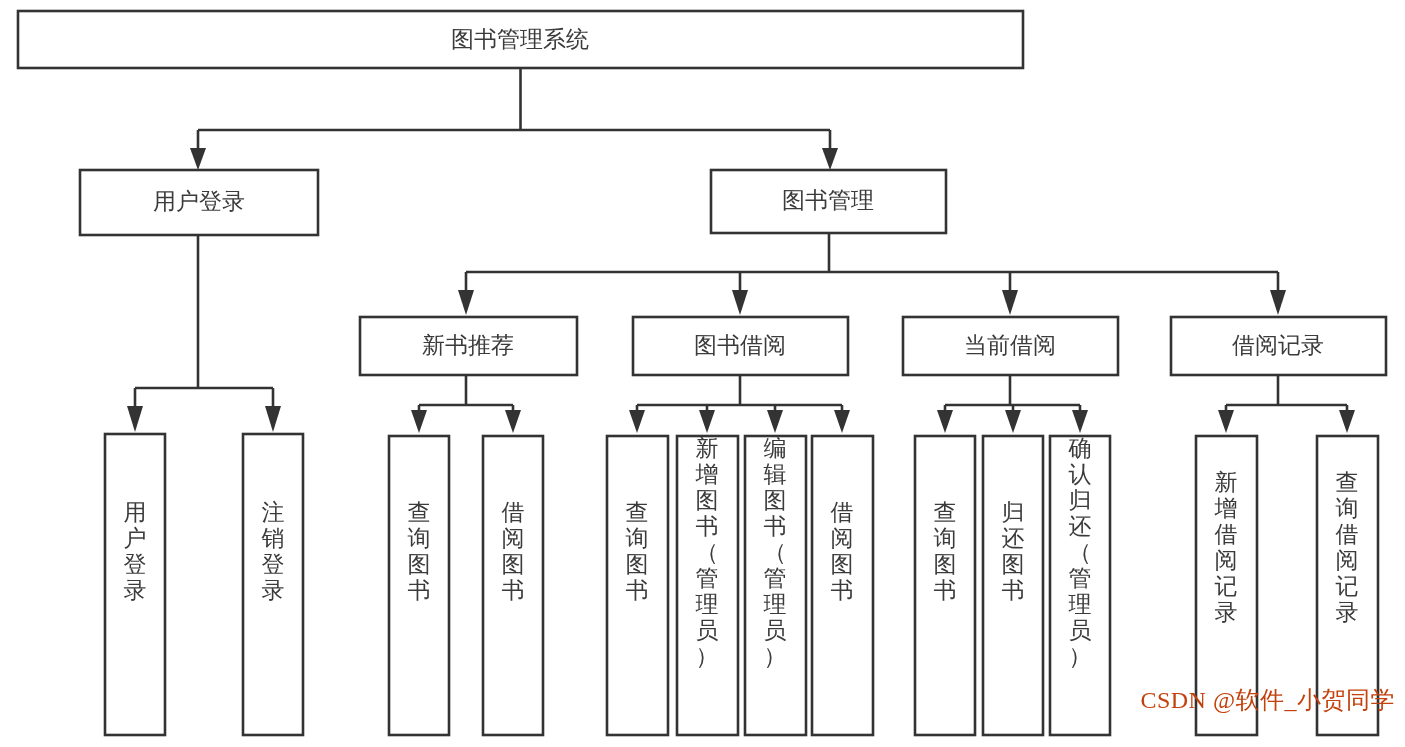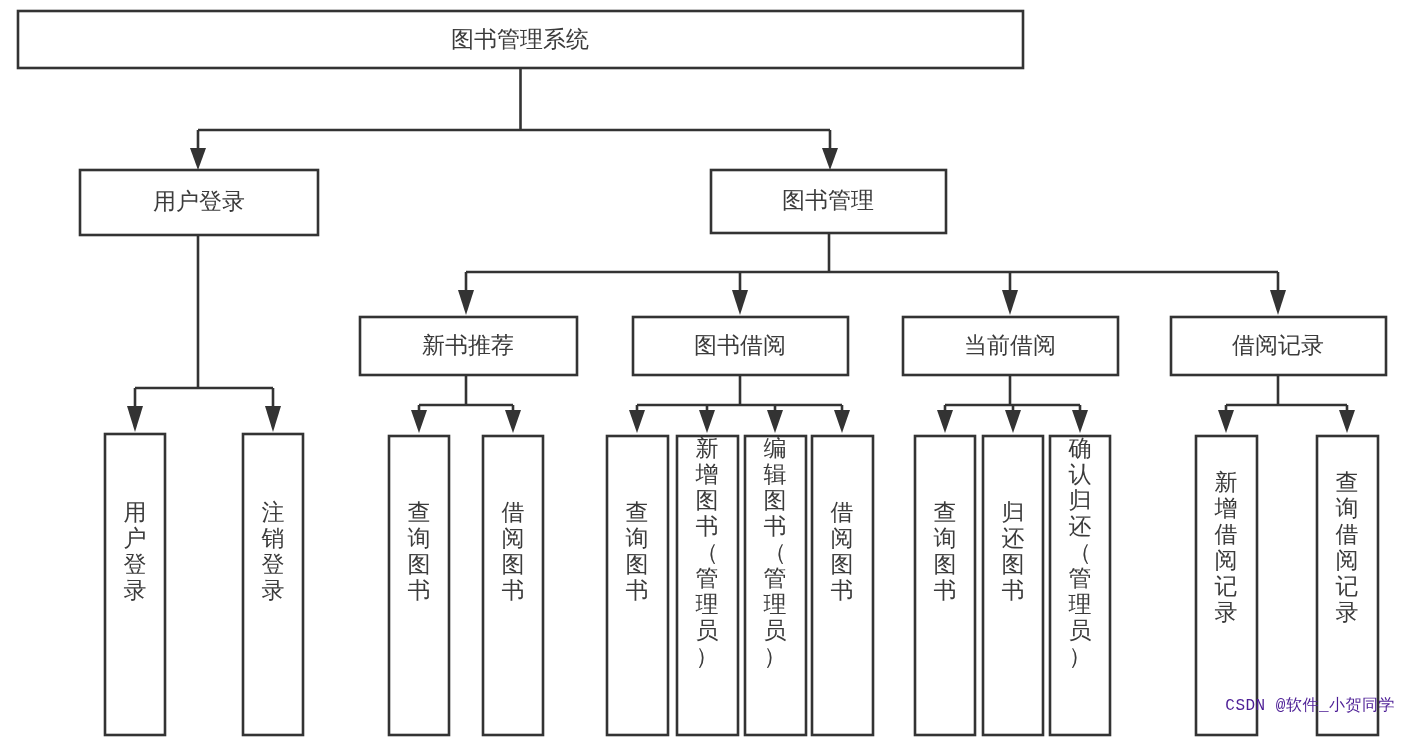--- a/index.html
+++ b/index.html
@@ -50,23 +50,23 @@
   .node-label-vertical {
     fill: #3b3b3b;
     font-family: "Liberation Sans", "DejaVu Sans", sans-serif;
     font-size: 23px;
     text-anchor: middle;
   }
   .watermark {
     position: absolute;
     right: 10px;
     bottom: 8px;
-    font-family: Liberation Mono, monospace;
-    font-size: 16px;
-    color: #4c1d95;
+    font-family: Liberation Serif, serif;
+    font-size: 24px;
+    color: #c2410c;
     white-space: nowrap;
     letter-spacing: 0.5px;
     pointer-events: none;
   }
 </style>
 </head>
 <body>
 
 <div id="diagram-root">
   <svg id="flow" viewBox="0 0 1405 747">

